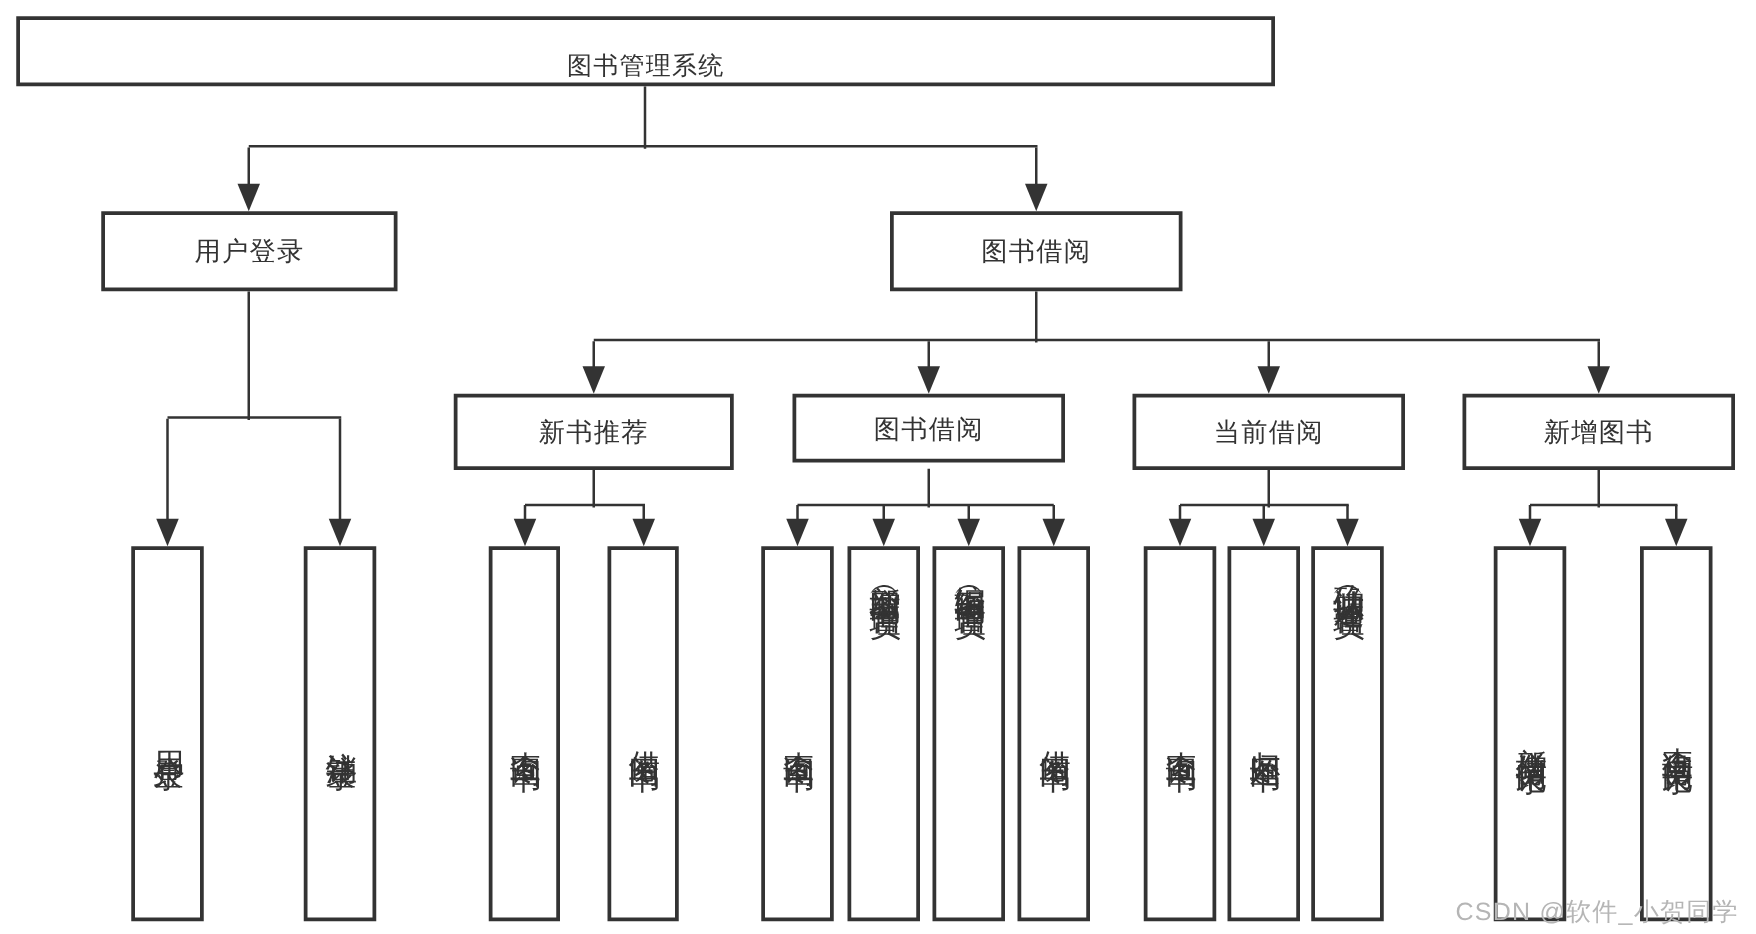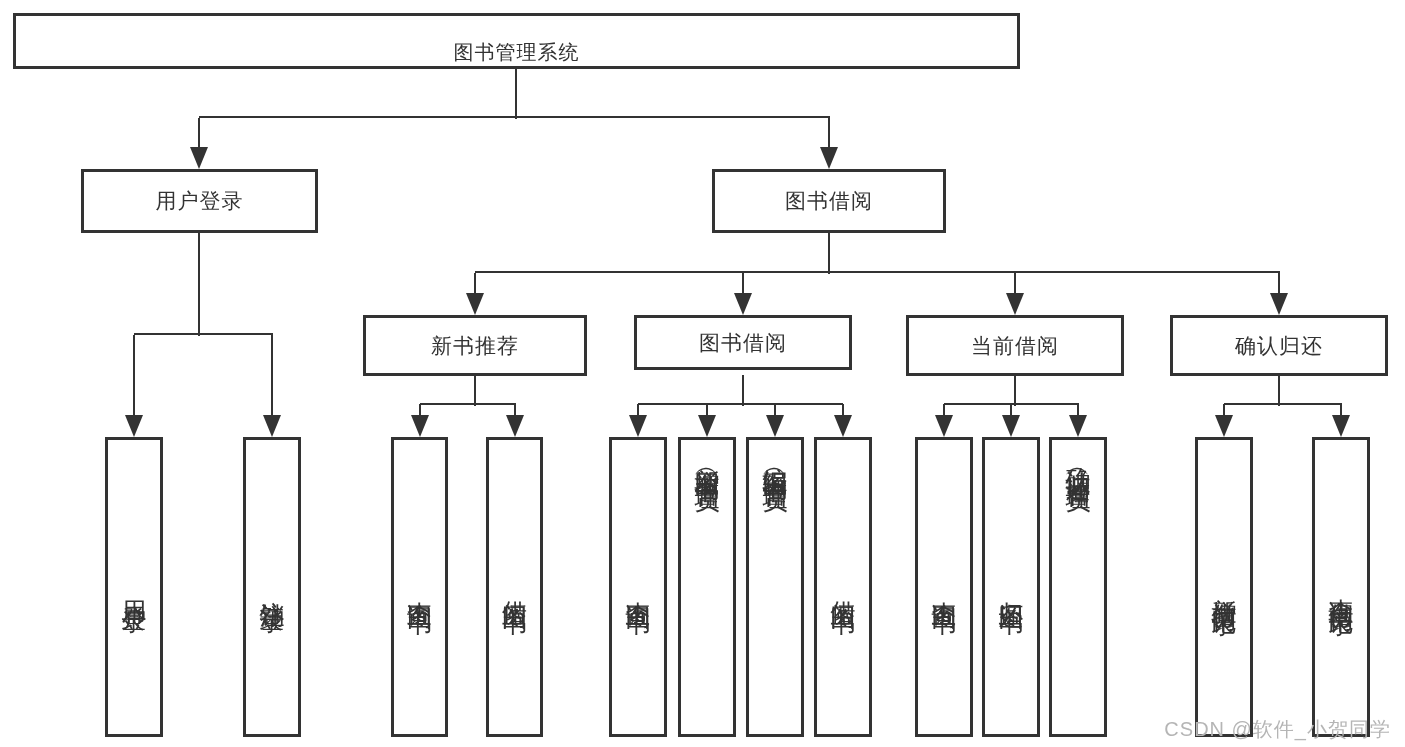--- a/index.html
+++ b/index.html
@@ -120,21 +120,21 @@
     <div class="node h" style="left: 363px; top: 315px; width: 224px; height: 61px;">
       <span>新书推荐</span>
     </div>
     <div class="node h" style="left: 634px; top: 315px; width: 218px; height: 55px;">
       <span>图书借阅</span>
     </div>
     <div class="node h" style="left: 906px; top: 315px; width: 218px; height: 61px; text-align: center;">
       <span>当前借阅</span>
     </div>
     <div class="node h" style="left: 1170px; top: 315px; width: 218px; height: 61px;">
-      <span>确认归还</span>
+      <span>新增图书</span>
     </div>
     <div class="node v" style="left: 105px; top: 437px; width: 58px; height: 300px;">
       <span>用户登录</span>
     </div>
     <div class="node v" style="left: 243px; top: 437px; width: 58px; height: 300px;">
       <span>注销登录</span>
     </div>
     <div class="node v" style="left: 391px; top: 437px; width: 57px; height: 300px;">
       <span>查询图书</span>
     </div>

